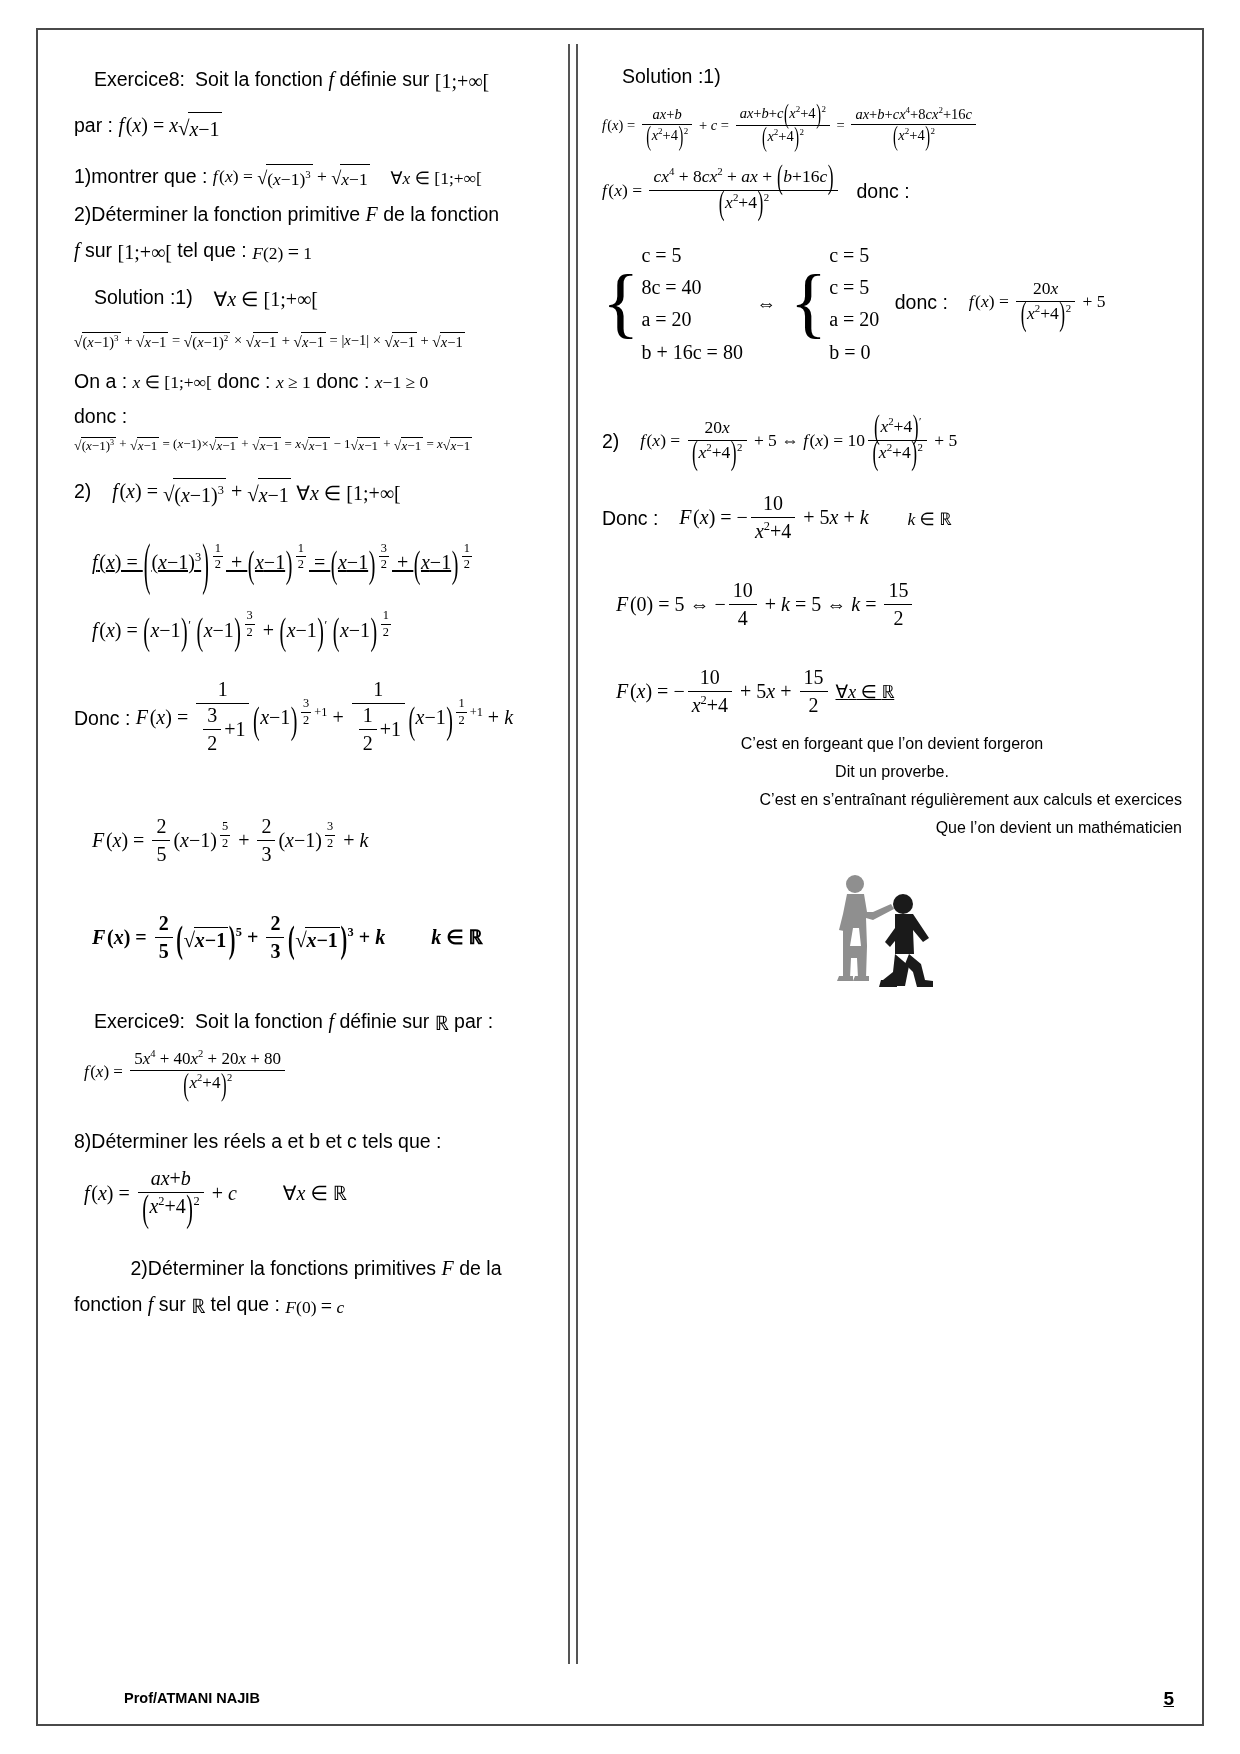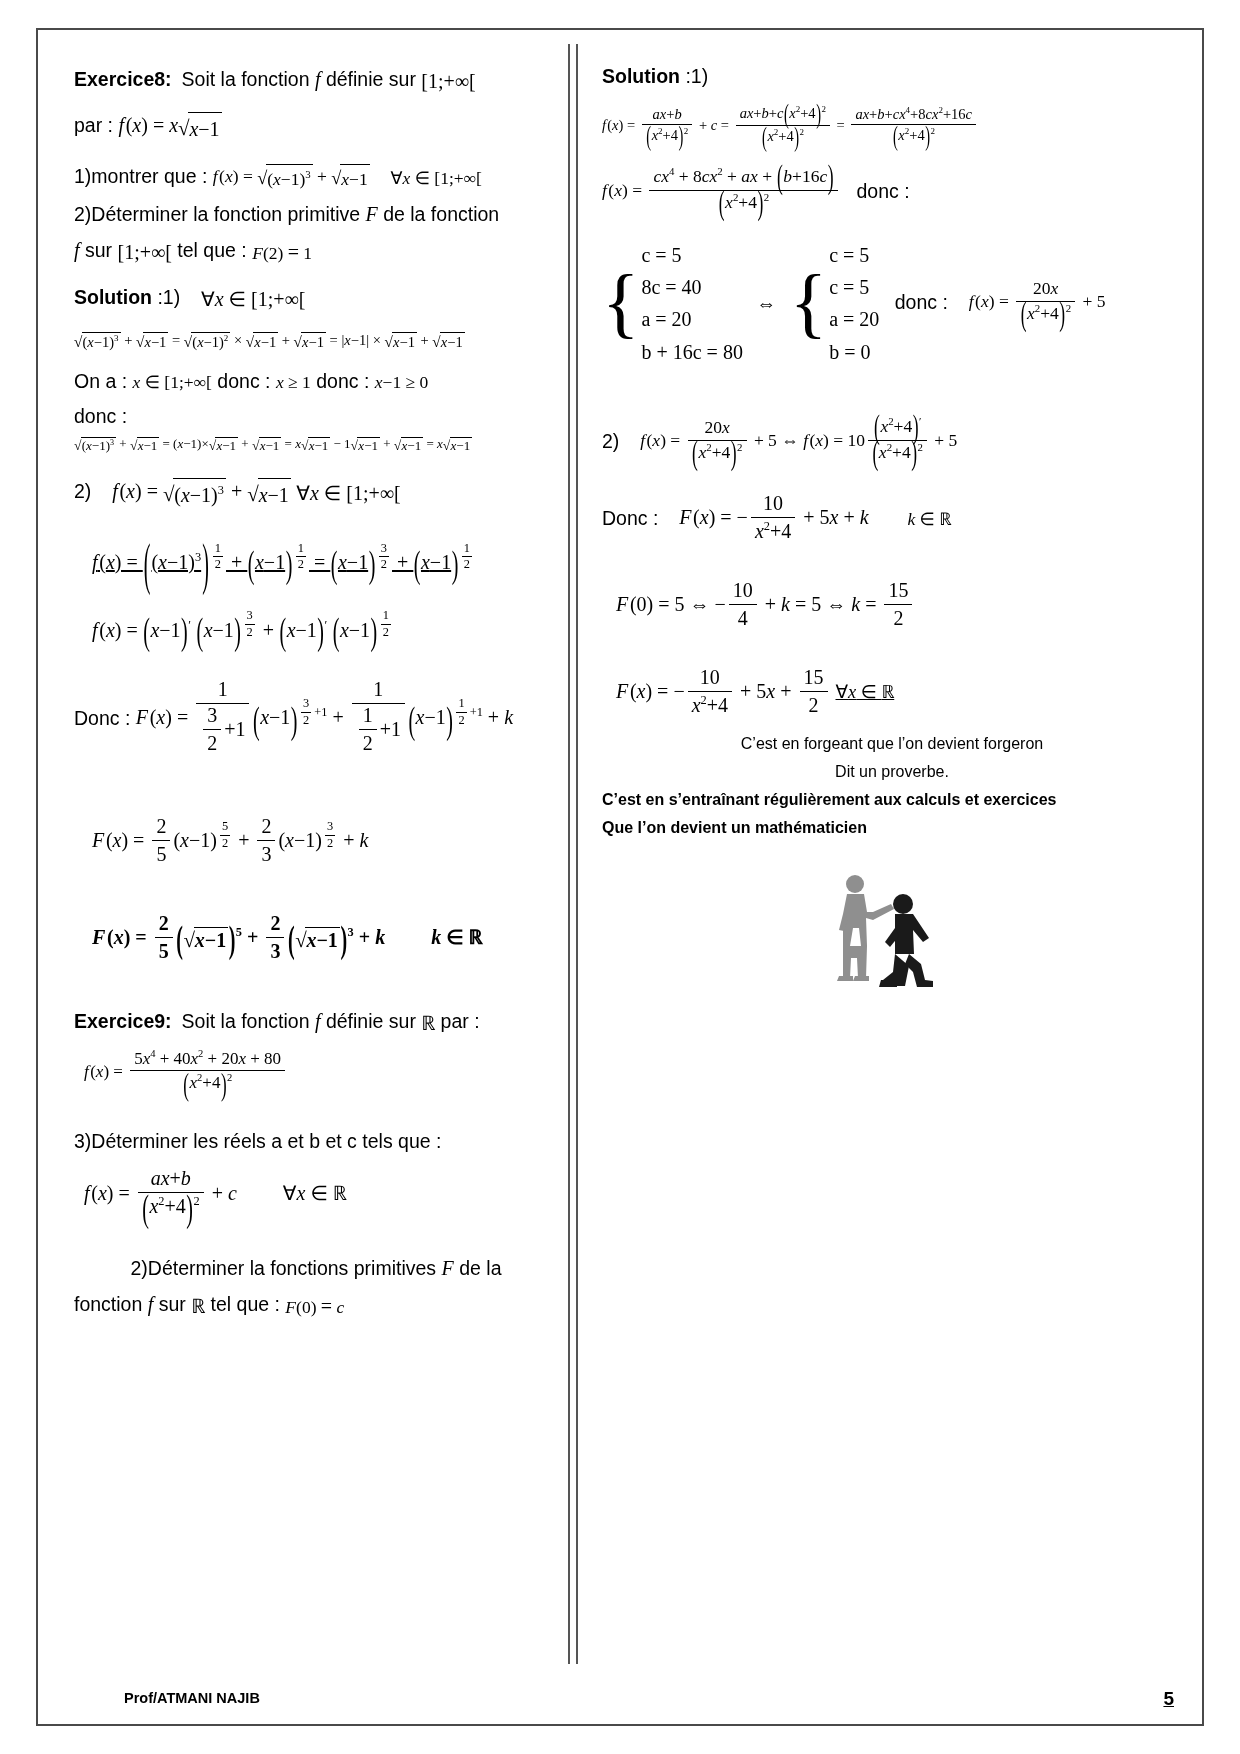--- a/index.html
+++ b/index.html
@@ -51,21 +51,21 @@
     flex: 1;
     padding: 18px 6px 0 14px;
   }
   
   .txt {
     font-size: 19.5px;
     line-height: 1.5;
     margin: 0 0 6px 0;
     display: block;
   }
-  .b { font-weight: bold; }
+  .b { font-weight: normal; margin-left: 20px; }
   .mi {
     font-family: "Liberation Serif", serif;
     font-style: italic;
     font-size: 20px;
   }
   .mn {
     font-family: "Liberation Serif", serif;
     font-style: normal;
     font-size: 20px;
   }
@@ -178,21 +178,21 @@
     font-family: "Liberation Serif", serif;
     font-style: normal;
     letter-spacing: -0.02em;
   }
   
   .proverb {
     font-size: 16px;
     line-height: 1.75;
   }
   .proverb .center { text-align: center; }
-  .proverb .left { text-align: left; font-weight: bold; }
+  .proverb .left { text-align: right; }
   
   .figure-wrap {
     margin-top: 26px;
     display: flex;
     justify-content: center;
   }
   
   .footer {
     position: absolute;
     left: 0;
@@ -328,21 +328,21 @@
         <span class="mi">f</span>
         <span>définie sur</span>
         <span class="inline-math bbR">ℝ</span>
         <span>par :</span>
       </div>
 
       <div class="math sm" style="margin-top:12px; margin-left:10px;">
         <i class="v">f</i> (<i class="v">x</i>) = <span class="frac"><span class="num">5<i class="v">x</i><sup class="e">4</sup> + 40<i class="v">x</i><sup class="e">2</sup> + 20<i class="v">x</i> + 80</span><span class="den"><span class="pl">(</span><i class="v">x</i><sup class="e">2</sup>+4<span class="pr">)</span><sup class="e">2</sup></span></span>
       </div>
 
-      <div class="txt" style="margin-top:30px;">3)Déterminer les réels a et b et c tels que :</div>
+      <div class="txt" style="margin-top:30px;">8)Déterminer les réels a et b et c tels que :</div>
 
       <div class="math" style="margin-top:12px; margin-left:10px;">
         <i class="v">f</i> (<i class="v">x</i>) = <span class="frac"><span class="num"><i class="v">ax</i>+<i class="v">b</i></span><span class="den"><span class="pl">(</span><i class="v">x</i><sup class="e">2</sup>+4<span class="pr">)</span><sup class="e">2</sup></span></span> + <i class="v">c</i><span class="sp-xl"></span>∀<i class="v">x</i> ∈ <span class="bbR">ℝ</span>
       </div>
 
       <div class="txt" style="margin-top:30px;text-align:center;">
         <span>2)Déterminer la fonctions primitives</span>
         <span class="mi">F</span>
         <span>de la</span>
       </div>

